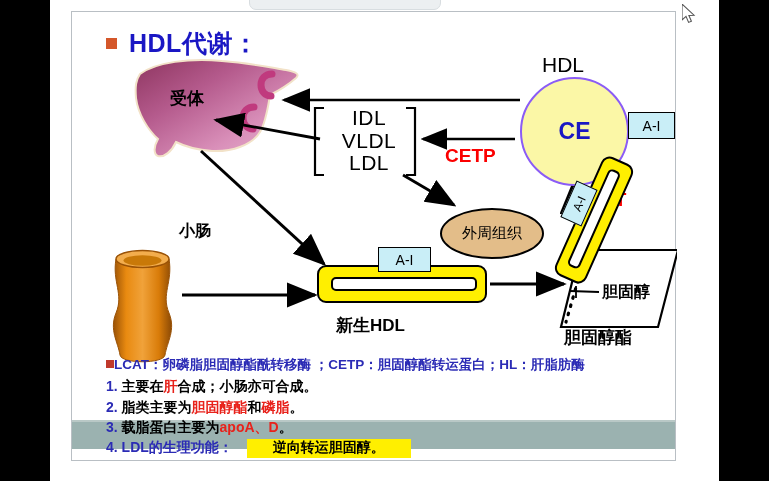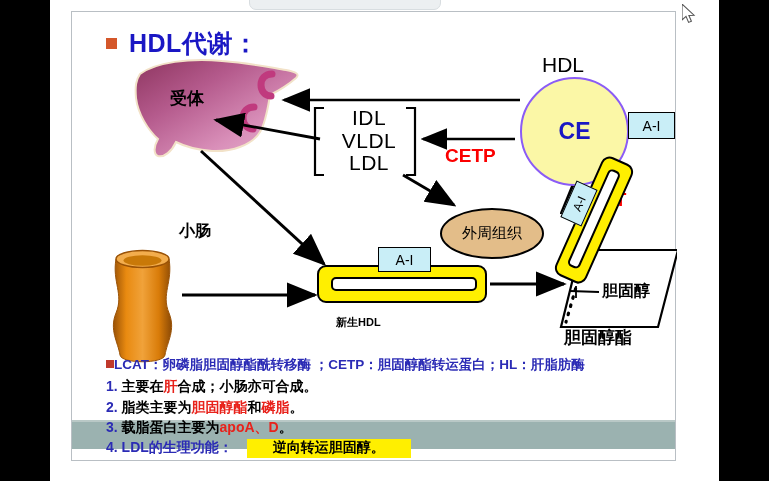--- a/index.html
+++ b/index.html
@@ -45,23 +45,23 @@
   .brk{position:absolute;left:253px;top:95px;width:88px;text-align:center;
        font-size:21px;color:#000;font-weight:normal;line-height:1.08;}
   .brk div{letter-spacing:.5px;}
 
   .cetp{left:373px;top:110px;font-size:19px;color:#fb0000;margin-top:24px;}
   .lcat{left:505px;top:178px;font-size:19px;color:#fb0000;}
   .hdl-top{left:470px;top:42px;font-size:21px;color:#000;font-weight:normal;}
   .ce{left:0;top:0;font-size:23px;color:#1a17c4;}
   .periph{font-size:15px;color:#000;}
   .xiaochang{left:107px;top:211px;font-size:16px;color:#000;}
-  .xinsheng{left:264px;top:305px;font-size:11px;color:#000;}
+  .xinsheng{left:264px;top:305px;font-size:17px;color:#000;}
   .ganwai{left:492px;top:317px;font-size:17px;color:#000;}
-  .danguchun{left:530px;top:272px;font-size:16px;color:#000;font-family:Liberation Mono, monospace;}
+  .danguchun{left:530px;top:272px;font-size:16px;color:#000;}
 
   
   .ai-box{position:absolute;background:#c9eef7;border:1.5px solid #000;
           display:flex;align-items:center;justify-content:center;
           font-size:14px;color:#000;font-weight:normal;}
   .ai-hdl{left:556px;top:100px;width:45px;height:25px;}
   .ai-nascent{left:306px;top:235px;width:51px;height:23px;}
 
   
   .disc{position:absolute;left:245px;top:253px;width:170px;height:38px;

